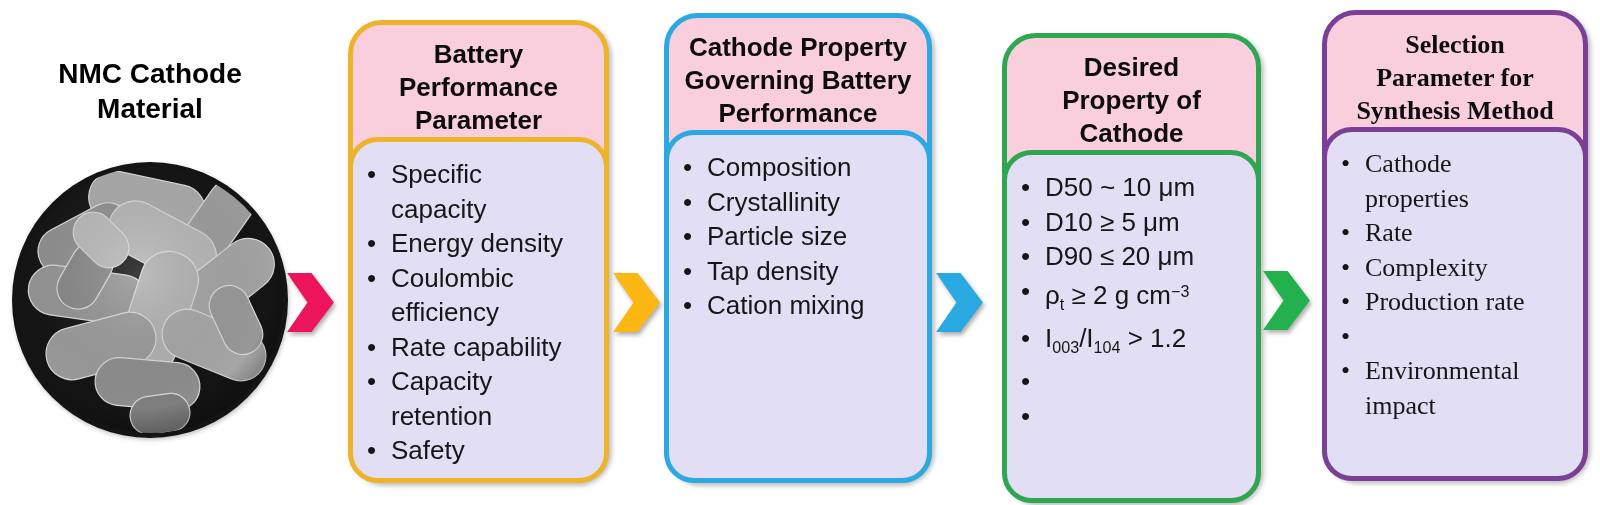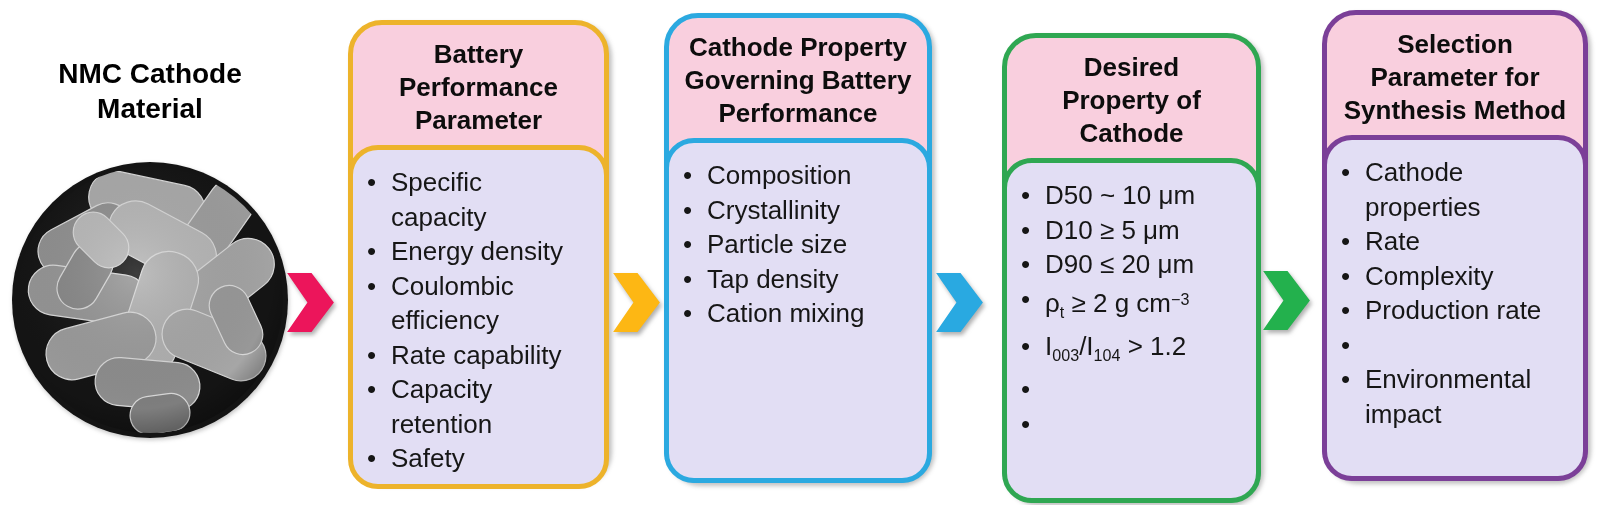--- a/index.html
+++ b/index.html
@@ -45,21 +45,21 @@
     display: flex;
     flex-direction: column;
     box-shadow: 3px 3px 4px rgba(120,120,120,0.45);
   }
   .card-header {
     flex: 0 0 auto;
     text-align: center;
     font-weight: bold;
     font-size: 26px;
     line-height: 33px;
-    padding: 13px 2px 8px;
+    padding: 13px 2px 0;
     white-space: pre-line;
     color: #0d0d0d;
   }
   .card-body {
     flex: 1 1 auto;
     box-sizing: border-box;
     background: var(--body-bg, #e2def4);
     border: 5px solid var(--accent, #888);
     border-radius: 30px;
     margin: 0 -5px -5px -5px;
@@ -77,21 +77,21 @@
     font-size: 26px;
     line-height: 34.5px;
   }
   .bullet-text { flex: 1 1 auto; }
   .bullet-text sub { font-size: 62%; vertical-align: -0.35em; }
   .bullet-text sup { font-size: 62%; vertical-align: 0.45em; }
 
   .card-1 { left: 348px; top: 20px;  width: 261px; height: 463px; }
   .card-2 { left: 664px; top: 13px;  width: 268px; height: 470px; }
   .card-3 { left: 1002px; top: 12px; width: 259px; height: 470px; margin-top: 21px; }
-  .card-4 { left: 1322px; top: 10px; width: 266px; height: 471px; }
+  .card-4 { left: 1322px; top: 10px; width: 266px; height: 471px; font-family: Liberation Serif, serif; }
 
   
   .arrow {
     position: absolute;
     width: 47px;
     height: 59px;
     filter: drop-shadow(2px 3px 2px rgba(110,110,110,0.55));
   }
   .arrow-1 { left: 287px;  top: 273px; }
   .arrow-2 { left: 613px;  top: 273px; }

